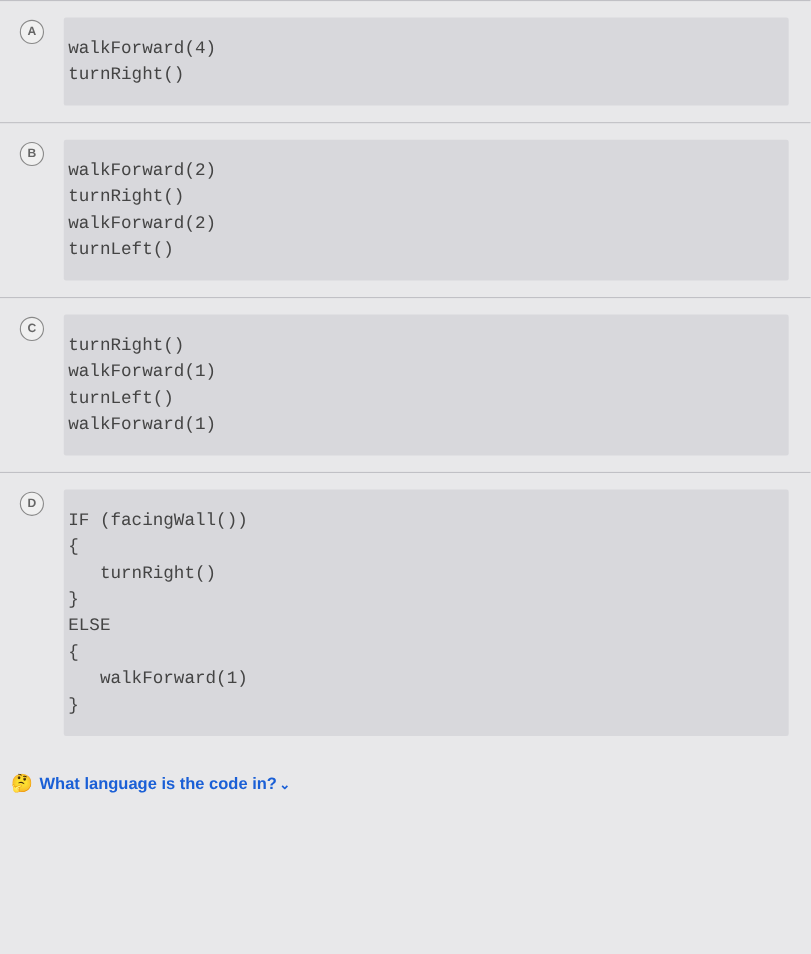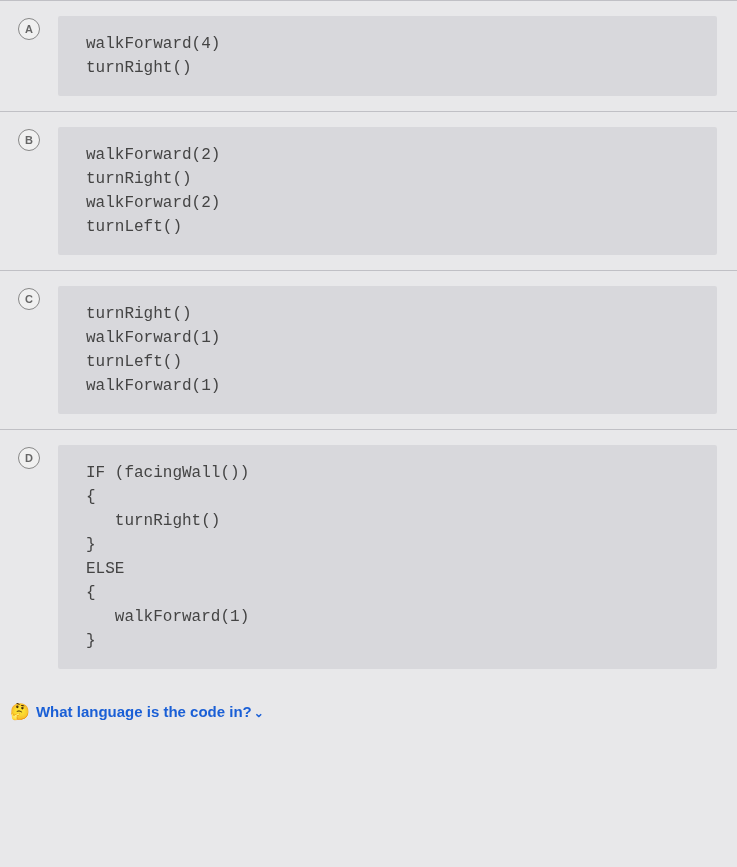--- a/index.html
+++ b/index.html
@@ -33,21 +33,21 @@
     justify-content: center;
     font-size: 11px;
     font-weight: bold;
     color: #666;
     flex-shrink: 0;
     margin-top: 2px;
     background: #f0f0f0;
   }
   .code-block {
     background: #d8d8dc;
-    padding: 16px 28px;
+    padding: 16px 4px;
     font-family: 'Courier New', Courier, monospace;
     font-size: 16px;
     line-height: 1.5;
     color: #444;
     white-space: pre;
     flex: 1;
     border-radius: 2px;
   }
   .footer-row {
     padding: 18px 10px;

